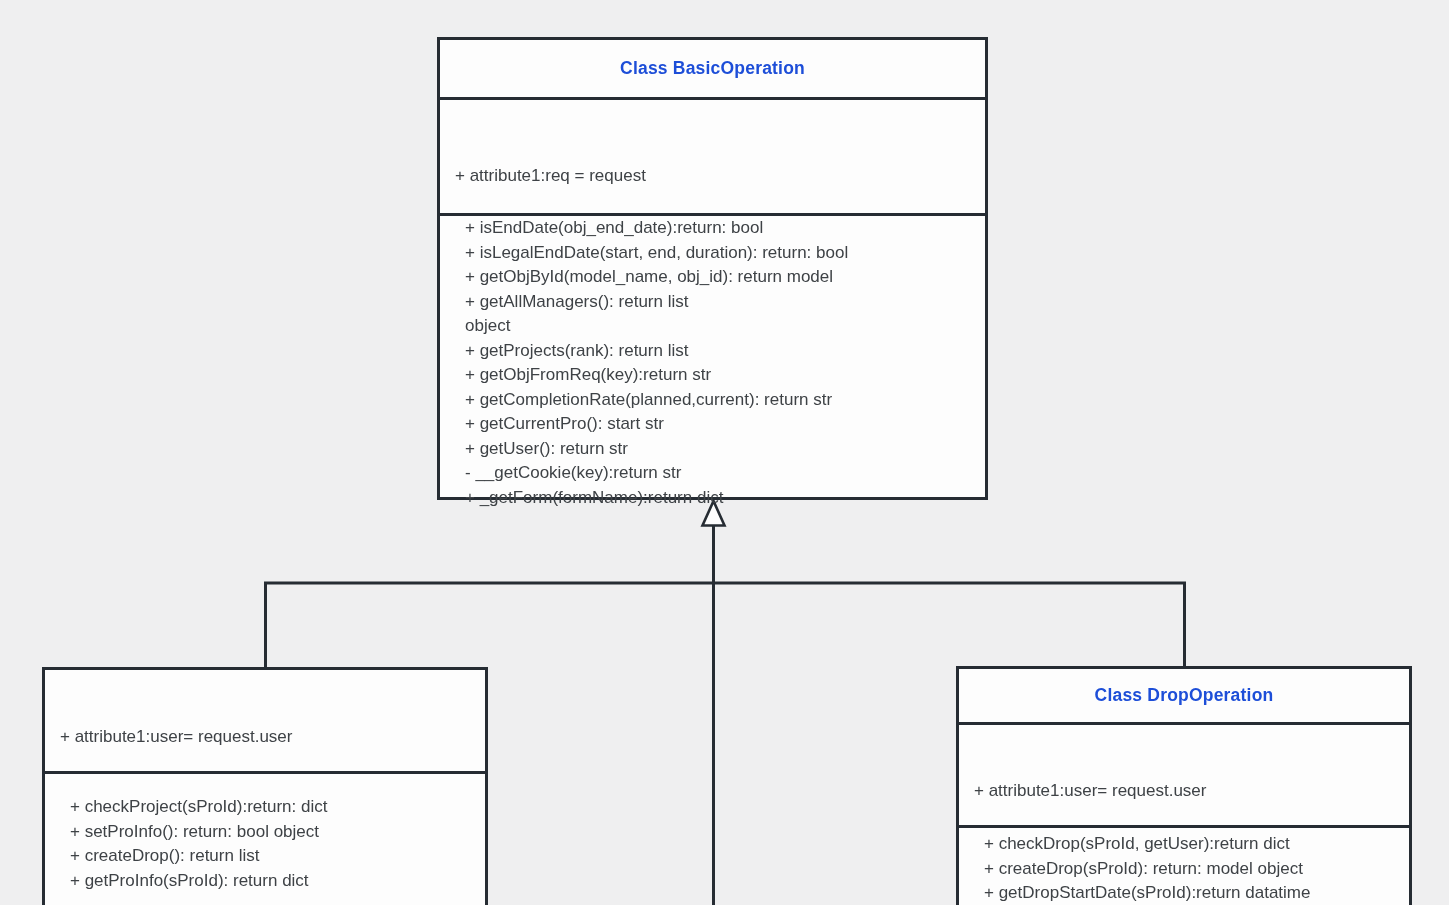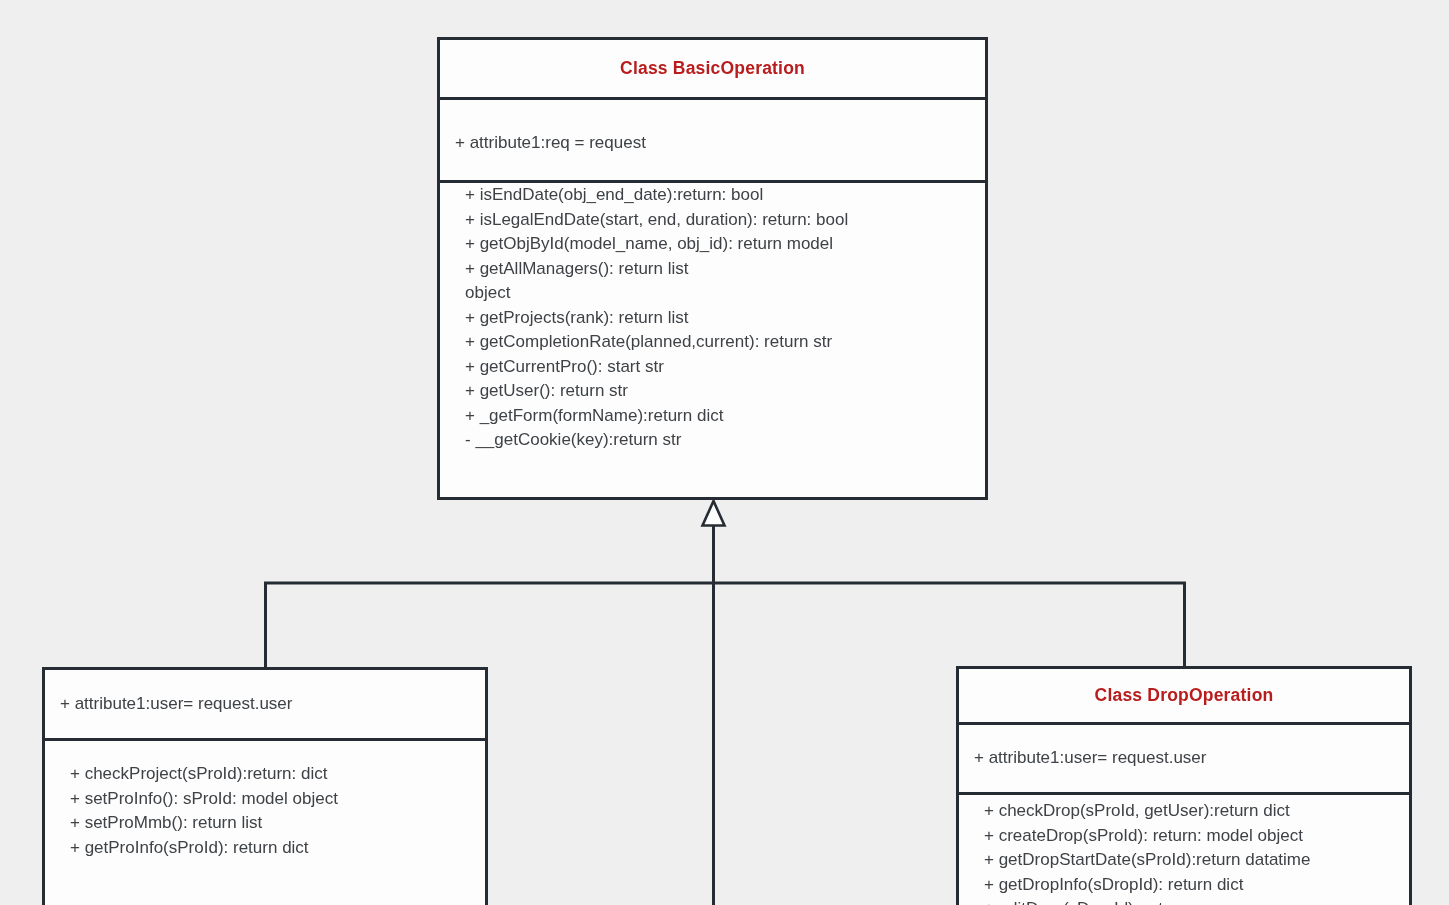--- a/index.html
+++ b/index.html
@@ -32,30 +32,31 @@
     font-size: 17px;
   }
   .box-title {
     box-sizing: content-box;
     border-bottom: 3px solid #262c33;
     display: flex;
     align-items: center;
     justify-content: center;
     font-weight: bold;
     font-size: 17.5px;
-    color: #b91c1c;
+    color: #1d4ed8;
     letter-spacing: 0.2px;
   }
   .box-attrs {
     border-bottom: 3px solid #262c33;
     display: flex;
     flex-direction: column;
     justify-content: center;
     padding-left: 15px;
     padding-right: 8px;
+    margin-top: 33px;
   }
   .box-attrs .text-line { line-height: 24.5px; }
   .box-methods {
     padding-left: 25px;
     padding-right: 8px;
     overflow: hidden;
   }
   .box-methods .text-line {
     line-height: 24.5px;
     white-space: nowrap;
@@ -97,36 +98,37 @@
     <div class="box-attrs">
         <div class="text-line">+ attribute1:req = request</div>
       </div>
     <div class="box-methods">
         <div class="text-line">+ isEndDate(obj_end_date):return: bool</div>
         <div class="text-line">+ isLegalEndDate(start, end, duration): return: bool</div>
         <div class="text-line">+ getObjById(model_name, obj_id): return model</div>
         <div class="text-line">+ getAllManagers(): return list</div>
         <div class="text-line">object</div>
         <div class="text-line">+ getProjects(rank): return list</div>
+        <div class="text-line">+ getObjFromReq(key):return str</div>
         <div class="text-line">+ getCompletionRate(planned,current): return str</div>
         <div class="text-line">+ getCurrentPro(): start str</div>
         <div class="text-line">+ getUser(): return str</div>
+        <div class="text-line">- __getCookie(key):return str</div>
         <div class="text-line">+ _getForm(formName):return dict</div>
-        <div class="text-line">- __getCookie(key):return str</div>
       </div>
   </div>
 
   <div class="class-box" id="box-project">
     <div class="box-attrs">
         <div class="text-line">+ attribute1:user= request.user</div>
       </div>
     <div class="box-methods">
         <div class="text-line">+ checkProject(sProId):return: dict</div>
-        <div class="text-line">+ setProInfo(): sProId: model object</div>
-        <div class="text-line">+ setProMmb(): return list</div>
+        <div class="text-line">+ setProInfo(): return: bool object</div>
+        <div class="text-line">+ createDrop(): return list</div>
         <div class="text-line">+ getProInfo(sProId): return dict</div>
       </div>
   </div>
 
   <div class="class-box" id="box-drop">
     <div class="box-title">Class DropOperation</div>
     <div class="box-attrs">
         <div class="text-line">+ attribute1:user= request.user</div>
       </div>
     <div class="box-methods">

